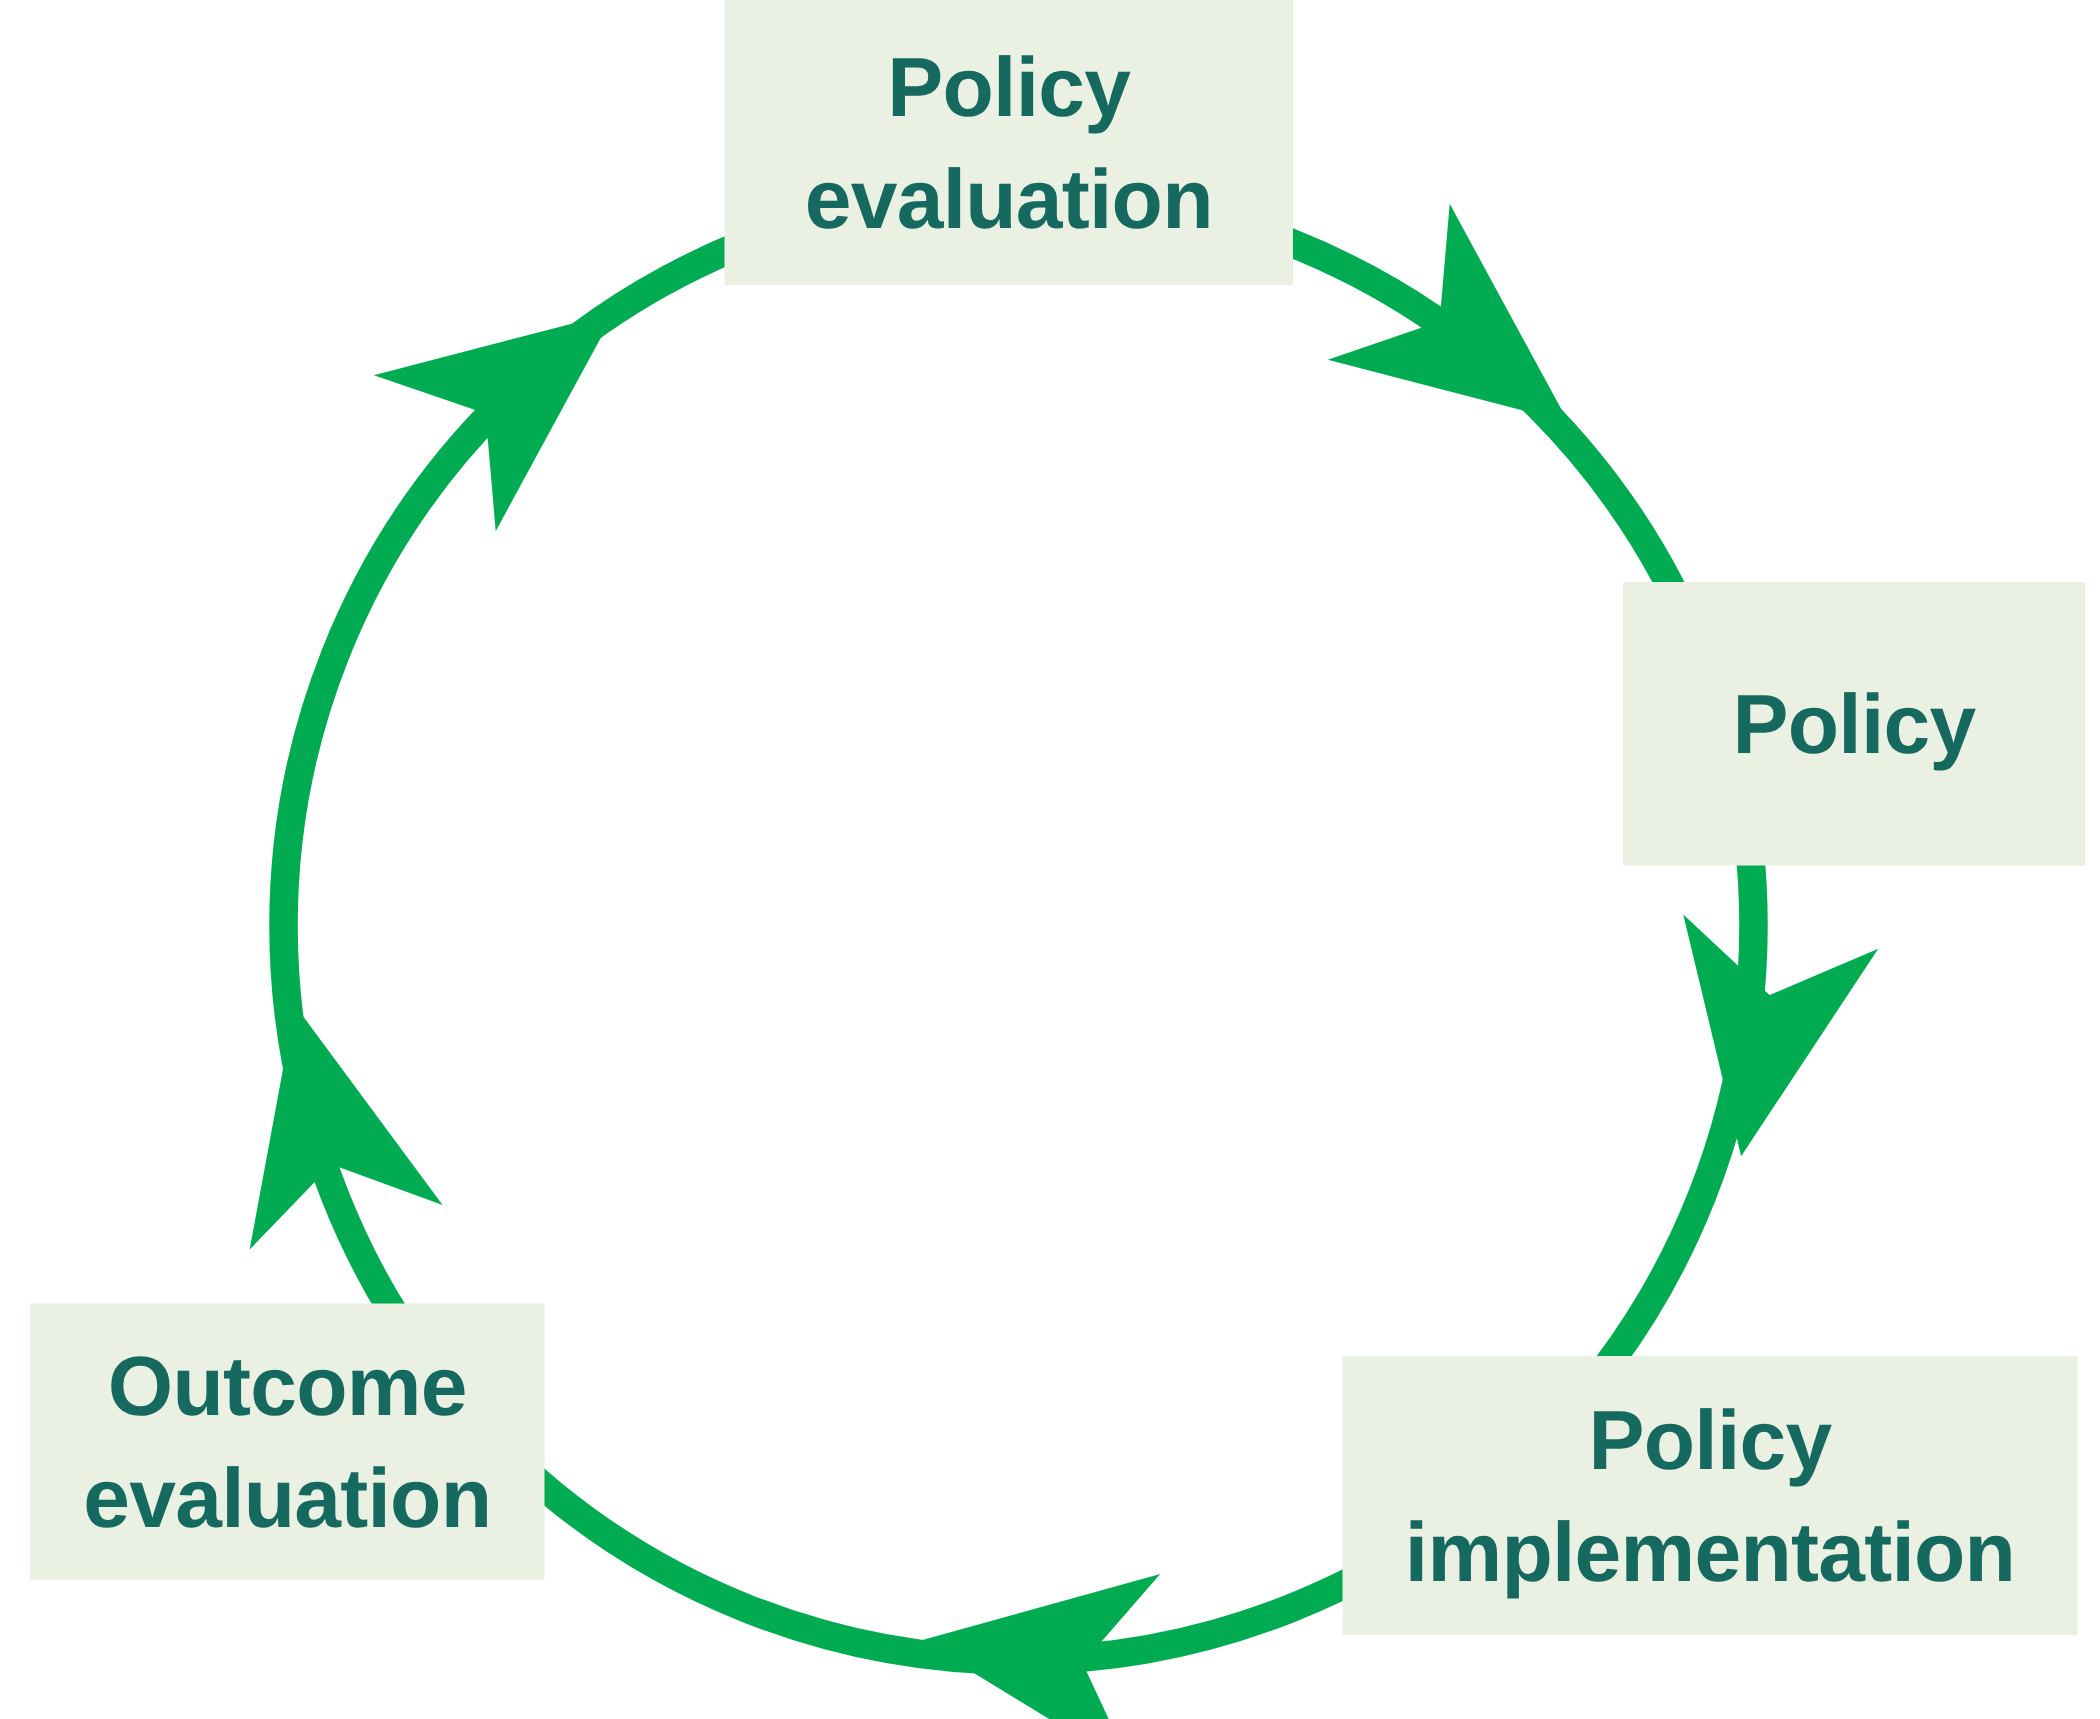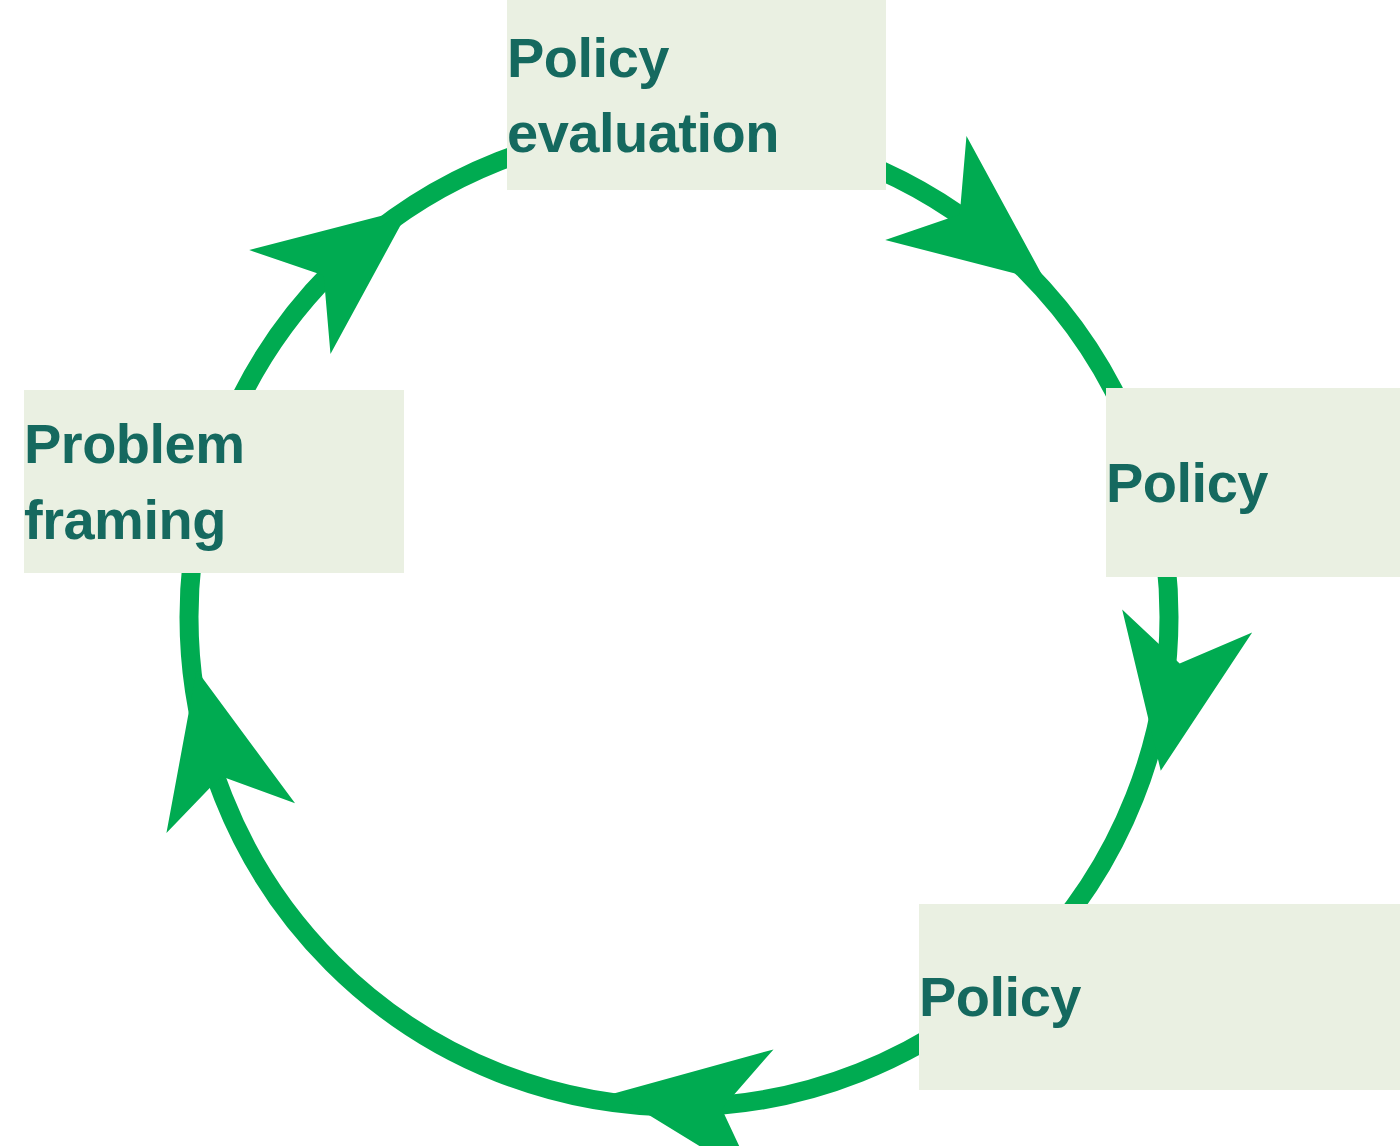--- a/index.html
+++ b/index.html
@@ -34,25 +34,24 @@
   .stage-box {
     position: absolute;
     background: var(--box_bg, #eaf0e2);
     color: var(--text, #15695f);
     font-weight: 700;
     font-size: 56px;
     line-height: 1.34;
     letter-spacing: -0.5px;
     display: flex;
     flex-direction: column;
-    align-items: flex-start;
+    align-items: center;
     justify-content: center;
     text-align: center;
     white-space: nowrap;
-    margin-left: 24px;
   }
   #box-formulation   { left: 483px;  top: 0;      width: 379px; height: 190px; }
   #box-adoption      { left: 1082px; top: 388px;  width: 308px; height: 189px; }
   #box-implementation{ left: 895px;  top: 904px;  width: 490px; height: 186px; }
   #box-evaluation    { left: 20px;   top: 869px;  width: 343px; height: 184px; }
   #box-framing       { left: 0;      top: 390px;  width: 380px; height: 183px; }
 </style>
 </head>
 <body>
 
@@ -86,21 +85,22 @@
     <span>Policy</span>
     <span>evaluation</span>
   </div>
 
   <div class="stage-box" id="box-adoption">
     <span>Policy</span>
   </div>
 
   <div class="stage-box" id="box-implementation">
     <span>Policy</span>
+    <span>implementation</span>
   </div>
 
+  <div class="stage-box" id="box-evaluation">
+    <span>Outcome</span>
+    <span>evaluation</span>
+  </div>
 
-  <div class="stage-box" id="box-framing">
-    <span>Problem</span>
-    <span>framing</span>
-  </div>
 
 </div>
 
 </body></html>

